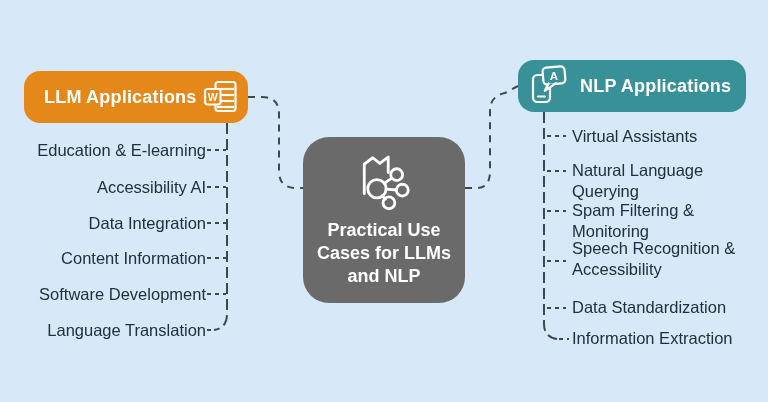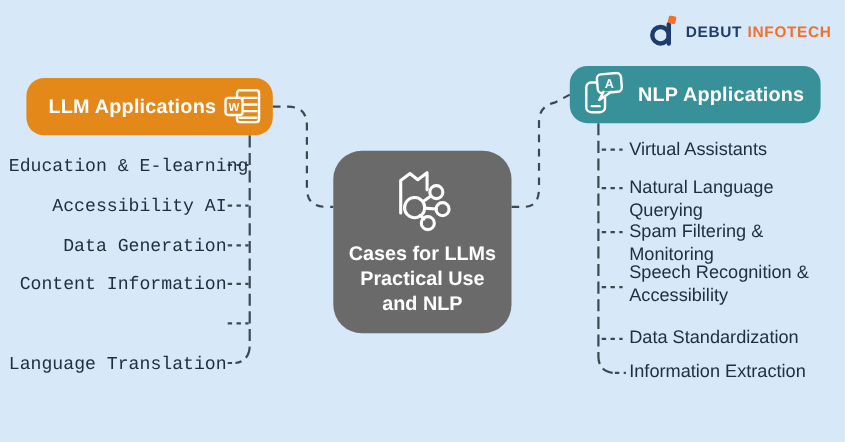--- a/index.html
+++ b/index.html
@@ -20,21 +20,21 @@
   .pill-nlp{left:518px;top:60px;width:228px;background:#389199;padding:0 14px 0 11px;gap:10px;}
   .pill-title{color:#FFFFFF;font-size:18px;font-weight:bold;letter-spacing:.2px;white-space:nowrap;}
 
   
   .center-card{position:absolute;left:303px;top:137px;width:162px;height:166px;background:#6A6A6A;border-radius:26px;
     display:flex;flex-direction:column;align-items:center;justify-content:flex-start;padding-top:14px;box-sizing:border-box;}
   .center-title{margin-top:8px;text-align:center;color:#FFFFFF;font-size:18px;font-weight:bold;line-height:23px;}
 
   
   .litem{position:absolute;color:#22303E;font-size:16.5px;line-height:21px;}
-  .litem-left{left:8px;width:198px;text-align:right;white-space:nowrap;font-family:Liberation Mono, monospace;}
+  .litem-left{left:8px;width:198px;text-align:right;white-space:nowrap;}
   .litem-right{left:572px;width:186px;text-align:left;}
 </style>
 </head>
 <body>
 
 <div class="stage">
 
   <svg class="connectors" viewBox="0 0 768 402">
     <g fill="none" stroke="#3E4850" stroke-width="2">
 
@@ -59,28 +59,20 @@
         <path d="M547,136 H566"></path>
         <path d="M547,171 H566"></path>
         <path d="M547,211 H566"></path>
         <path d="M547,261 H566"></path>
         <path d="M547,308 H566"></path>
         <path d="M559,339 H569"></path>
       </g>
     </g>
   </svg>
 
-  <div class="logo">
-    <svg width="26" height="30" viewBox="0 0 26 30">
-      <circle cx="10.5" cy="18" r="7.5" fill="none" stroke="#1E3C6F" stroke-width="4"></circle>
-      <line x1="18" y1="8" x2="18" y2="25.5" stroke="#1E3C6F" stroke-width="4" stroke-linecap="round"></line>
-      <rect x="17.5" y="0.5" width="7" height="7" rx="1.5" fill="#F3702B" transform="rotate(14 21 4)"></rect>
-    </svg>
-    <span class="logo-text"><span class="logo-debut">DEBUT</span><span class="logo-info">INFOTECH</span></span>
-  </div>
 
   <div class="pill pill-llm">
     <span class="pill-title">LLM Applications</span>
     <svg width="37" height="34" viewBox="0 0 37 34">
       <g fill="none" stroke="#FFFFFF" stroke-width="2.2" stroke-linejoin="round">
         <rect x="13.5" y="2" width="20" height="29" rx="2.5"></rect>
         <line x1="15" y1="9" x2="32" y2="9"></line>
         <line x1="15" y1="15" x2="32" y2="15"></line>
         <line x1="15" y1="21" x2="32" y2="21"></line>
         <line x1="15" y1="27" x2="32" y2="27"></line>
@@ -112,30 +104,31 @@
         <circle cx="17" cy="26.5" r="6.5"></circle>
         <circle cx="31" cy="16.5" r="4.2"></circle>
         <circle cx="35" cy="27.5" r="4.2"></circle>
         <circle cx="25.5" cy="36.5" r="4.2"></circle>
         <line x1="22.5" y1="22.5" x2="27.5" y2="19"></line>
         <line x1="23.5" y1="26.8" x2="30.8" y2="27.4"></line>
         <line x1="20.5" y1="31.5" x2="23" y2="33.8"></line>
       </g>
     </svg>
     <div class="center-title">
+      <div>Practical Use</div>
       <div>Cases for LLMs</div>
-      <div>Practical Use</div>
       <div>and NLP</div>
     </div>
   </div>
 
   <div class="litem litem-left" style="top:140px">Education &amp; E-learning</div>
   <div class="litem litem-left" style="top:177px">Accessibility AI</div>
-  <div class="litem litem-left" style="top:213px">Data Generation</div>
+  <div class="litem litem-left" style="top:213px">Data Integration</div>
   <div class="litem litem-left" style="top:248px">Content Information</div>
+  <div class="litem litem-left" style="top:284px">Software Development</div>
   <div class="litem litem-left" style="top:320px">Language Translation</div>
 
   <div class="litem litem-right" style="top:126px">Virtual Assistants</div>
   <div class="litem litem-right" style="top:160px">Natural Language Querying</div>
   <div class="litem litem-right" style="top:200px">Spam Filtering &amp; Monitoring</div>
   <div class="litem litem-right" style="top:238px">Speech Recognition &amp; Accessibility</div>
   <div class="litem litem-right" style="top:328px">Information Extraction</div>
   <div class="litem litem-right" style="top:297px">Data Standardization</div>
 
 </div>

